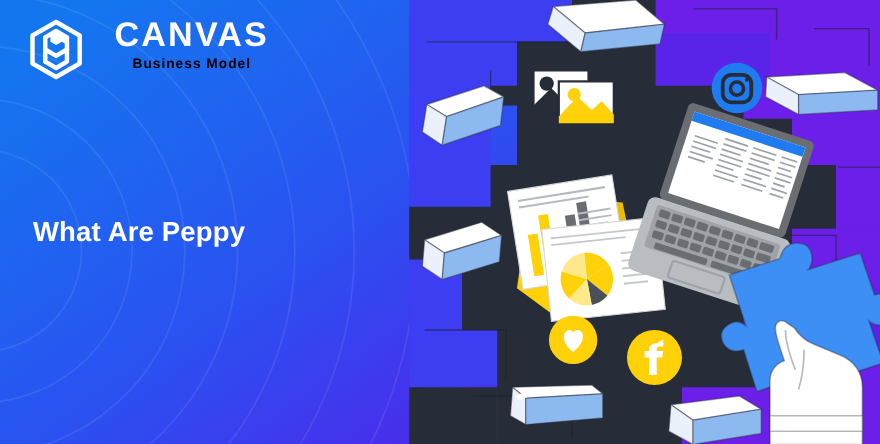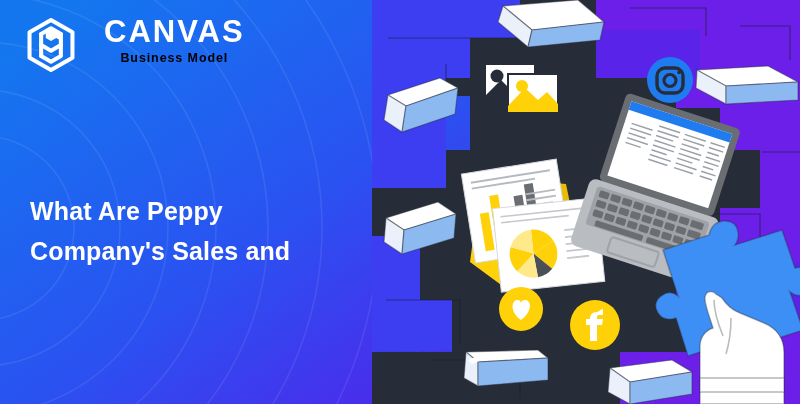--- a/index.html
+++ b/index.html
@@ -379,17 +379,16 @@
         </g>
       </svg>
       <div id="logo-text">
         <div id="brand-name">CANVAS</div>
         <div id="brand-tagline">Business Model</div>
       </div>
     </div>
 
     <h1 id="headline">
       <span class="ln">What Are Peppy</span>
-      <span class="ln">Company's Sales and</span>
     </h1>
 
   </div>
 </div>
 
 </body></html>

